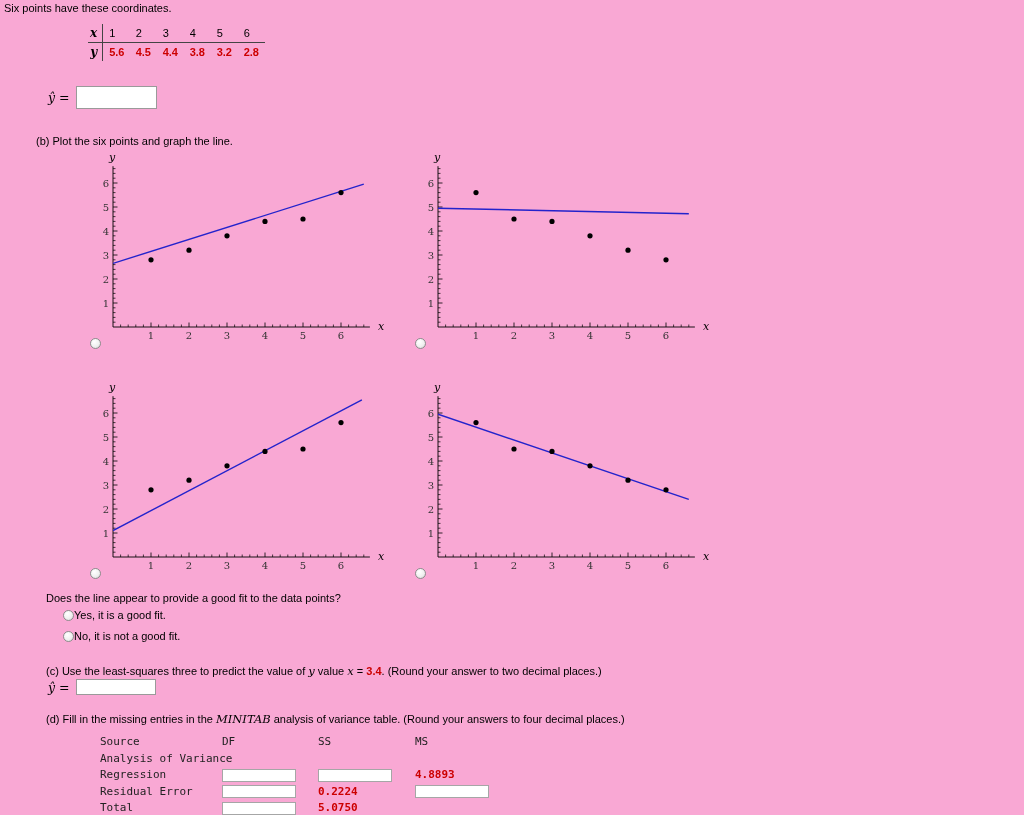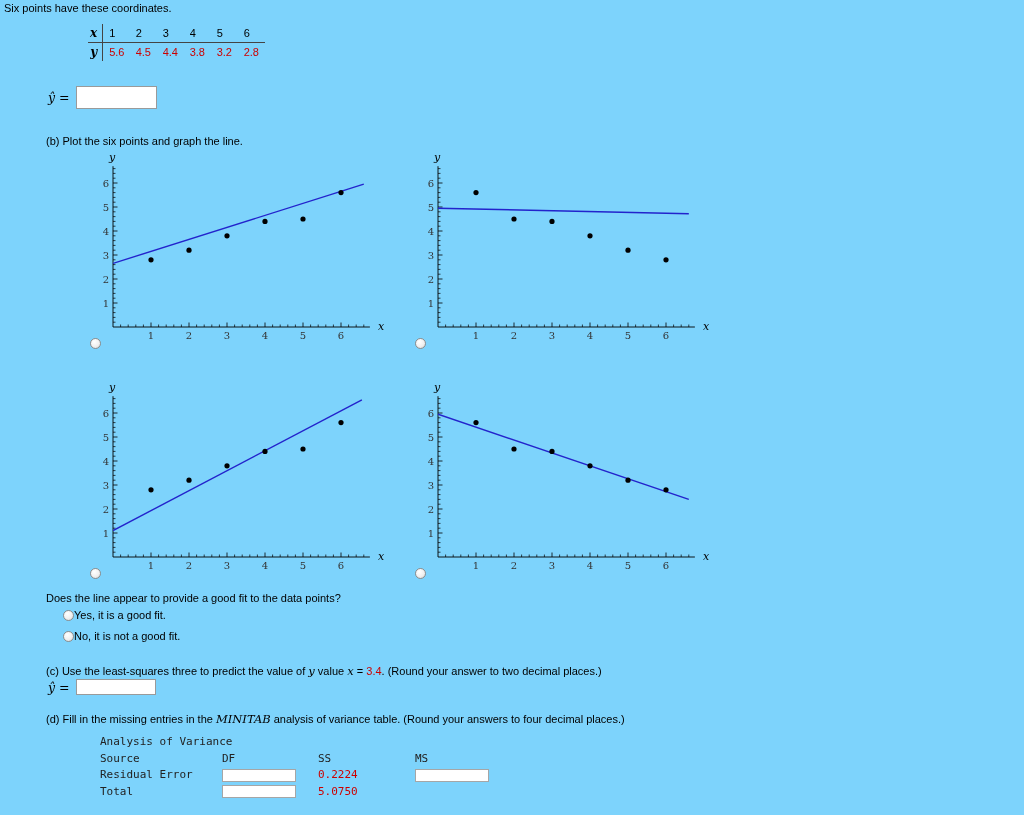--- a/index.html
+++ b/index.html
@@ -2,23 +2,23 @@
 <html><head>
 <meta charset="utf-8">
 <style>
   * { margin:0; padding:0; box-sizing:border-box; }
   html,body { background:#fff; }
   body {
     width:1024px; height:815px;
     font-family:"Liberation Sans","DejaVu Sans",sans-serif;
     font-size:11px; color:#000;
   }
-  .page { position:relative; width:1024px; height:815px; overflow:hidden; background:#7dd3fc; }
+  .page { position:relative; width:1024px; height:815px; overflow:hidden; background:#f9a8d4; }
   .abs { position:absolute; }
-  .red { color:#cc0000; }
+  .red { color:#cc0000;font-weight:bold; }
   .ivar { font-family:"DejaVu Serif",serif; font-style:italic; font-size:11.5px; }
 
   
   .coords { border-collapse:collapse; }
   .coords th {
     font-family:"DejaVu Serif",serif; font-style:italic; font-weight:bold; font-size:12px;
     text-align:right; padding:2px 5px 2px 2px; border-right:1px solid #444;
   }
   .coords td { width:27px; padding:2px 0 2px 6px; text-align:left; font-size:11px; }
   .coords tr:first-child th, .coords tr:first-child td { border-bottom:1px solid #444; }
@@ -81,21 +81,21 @@
       </tr>
     </tbody>
   </table>
 
 
   <div class="ansrow abs" style="left:48px; top:86px;">
     <span class="anslabel">ŷ =</span>
     <input type="text" class="answer-input" style="">
   </div>
 
-  <div class="abs" style="left:46px; top:135px;">(b) Plot the six points and graph the line.</div>
+  <div class="abs" style="left:36px; top:135px;">(b) Plot the six points and graph the line.</div>
 
   <svg class="chart abs" style="left:80px;  top:150px;" width="310" height="196">
       <defs>
         <clipPath id="clip0">
           <rect x="33" y="16.2" width="256.88" height="160.8"></rect>
         </clipPath>
       </defs>
       <line x1="40.6" y1="177" x2="40.6" y2="174.5" stroke="#000" stroke-width="0.7"></line>
       <line x1="33" y1="172.2" x2="35.5" y2="172.2" stroke="#000" stroke-width="0.7"></line>
       <line x1="48.2" y1="177" x2="48.2" y2="174.5" stroke="#000" stroke-width="0.7"></line>
@@ -498,23 +498,26 @@
   <div class="ansrow abs" style="left:48px; top:679px;">
     <span class="anslabel">ŷ =</span>
     <input type="text" class="answer-input small" style="">
   </div>
 
   <div class="abs" style="left:46px; top:712px;">
     <span>(d) Fill in the missing entries in the </span><span class="ivar">MINITAB</span><span> analysis of variance table. (Round your answers to four decimal places.)</span>
   </div>
 
   <div class="aov abs" style="left:100px; top:734px;">
+    <div class="aov-row">
+      <span class="c1">Source</span><span class="c2">DF</span><span class="c3">SS</span><span class="c4">MS</span>
+    </div>
     <div class="aov-row">Analysis of Variance</div>
     <div class="aov-row">
-      <span class="c1">Source</span><span class="c2">DF</span><span class="c3">SS</span><span class="c4">MS</span>
+      <span class="c1">Regression</span><span class="c2"><input type="text" class="mini-input" style=""></span><span class="c3"><input type="text" class="mini-input" style=""></span><span class="c4 red">4.8893</span>
     </div>
     <div class="aov-row">
       <span class="c1">Residual Error</span><span class="c2"><input type="text" class="mini-input" style=""></span><span class="c3 red">0.2224</span><span class="c4"><input type="text" class="mini-input" style=""></span>
     </div>
     <div class="aov-row">
       <span class="c1">Total</span><span class="c2"><input type="text" class="mini-input" style=""></span><span class="c3 red">5.0750</span>
     </div>
   </div>
 
 </div>

